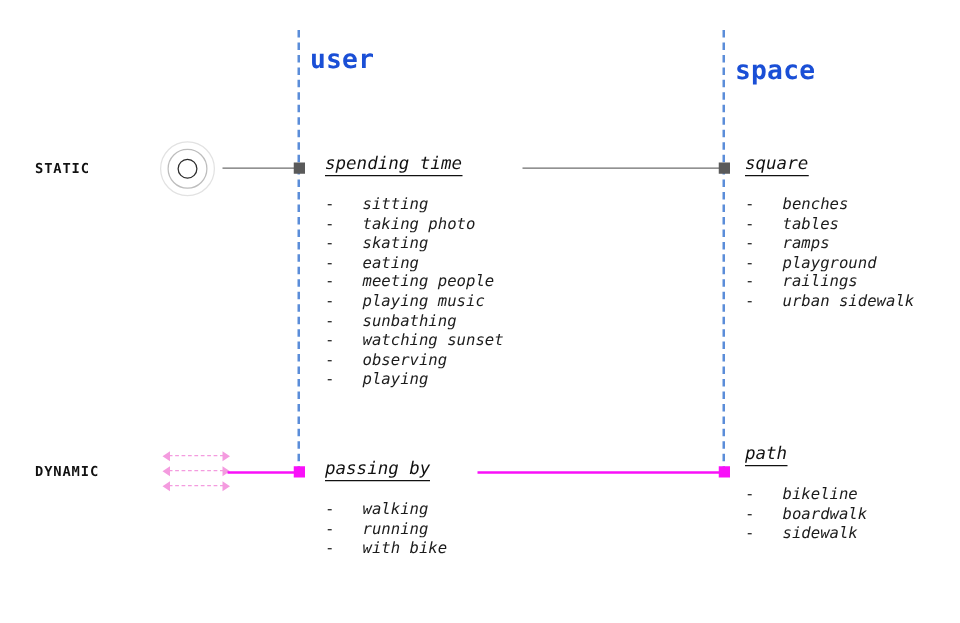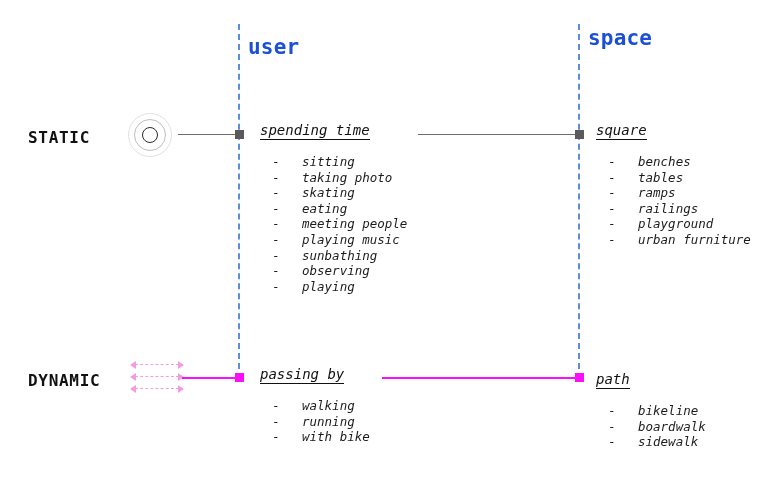--- a/index.html
+++ b/index.html
@@ -31,28 +31,28 @@
   
   .col-title {
     position: absolute;
     color: #1a4fd6;
     font-weight: bold;
     font-size: 21px;
     letter-spacing: 0.2px;
     white-space: nowrap;
   }
   #title-user  { left: 248px; top: 35px; }
-  #title-space { left: 588px; top: 26px; }
+  #title-space { left: 588px; top: 44px; }
 
   
   .row-label {
     position: absolute;
     color: #111111;
     font-weight: bold;
-    font-size: 16px;
+    font-size: 11px;
     letter-spacing: 0.7px;
     white-space: nowrap;
   }
   #row-static  { left: 28px; top: 128px; }
   #row-dynamic { left: 28px; top: 371px; }
 
   
   #static-icon {
     position: absolute;
     left: 128px;
@@ -146,35 +146,35 @@
   #node-space-dynamic { left: 575px; top: 373px; }
 
   
   .cell {
     position: absolute;
     white-space: nowrap;
   }
   #cell-user-static   { left: 260px; top: 120px; }
   #cell-space-static  { left: 596px; top: 120px; }
   #cell-user-dynamic  { left: 260px; top: 364px; }
-  #cell-space-dynamic { left: 596px; top: 369px; }
+  #cell-space-dynamic { left: 596px; top: 352px; }
 
   .cell-title {
     font-style: italic;
     font-size: 14px;
     color: #111111;
     border-bottom: 1.5px solid #111111;
     display: inline-block;
     padding-bottom: 1px;
     line-height: 1.15;
   }
 
   .cell-list {
     list-style: none;
-    margin: 14px 0 0 12px;
+    margin: 14px 0 0 0;
     padding: 0;
   }
   .cell-list li {
     font-style: italic;
     font-size: 12.5px;
     color: #1c1c1c;
     line-height: 15.6px;
     white-space: nowrap;
   }
   .cell-list li .dash {
@@ -235,34 +235,35 @@
   <div id="cell-user-static" class="cell">
     <div class="cell-title">spending time</div>
     <ul class="cell-list">
       <li><span class="dash">-</span><span>sitting</span></li>
       <li><span class="dash">-</span><span>taking photo</span></li>
       <li><span class="dash">-</span><span>skating</span></li>
       <li><span class="dash">-</span><span>eating</span></li>
       <li><span class="dash">-</span><span>meeting people</span></li>
       <li><span class="dash">-</span><span>playing music</span></li>
       <li><span class="dash">-</span><span>sunbathing</span></li>
+      <li><span class="dash">-</span><span>watching sunset</span></li>
       <li><span class="dash">-</span><span>observing</span></li>
       <li><span class="dash">-</span><span>playing</span></li>
     </ul>
   </div>
 
   <div id="cell-space-static" class="cell">
     <div class="cell-title">square</div>
     <ul class="cell-list">
       <li><span class="dash">-</span><span>benches</span></li>
       <li><span class="dash">-</span><span>tables</span></li>
       <li><span class="dash">-</span><span>ramps</span></li>
+      <li><span class="dash">-</span><span>playground</span></li>
       <li><span class="dash">-</span><span>railings</span></li>
-      <li><span class="dash">-</span><span>playground</span></li>
-      <li><span class="dash">-</span><span>urban furniture</span></li>
+      <li><span class="dash">-</span><span>urban sidewalk</span></li>
     </ul>
   </div>
 
   <div id="cell-user-dynamic" class="cell">
     <div class="cell-title">passing by</div>
     <ul class="cell-list">
       <li><span class="dash">-</span><span>walking</span></li>
       <li><span class="dash">-</span><span>running</span></li>
       <li><span class="dash">-</span><span>with bike</span></li>
     </ul>

